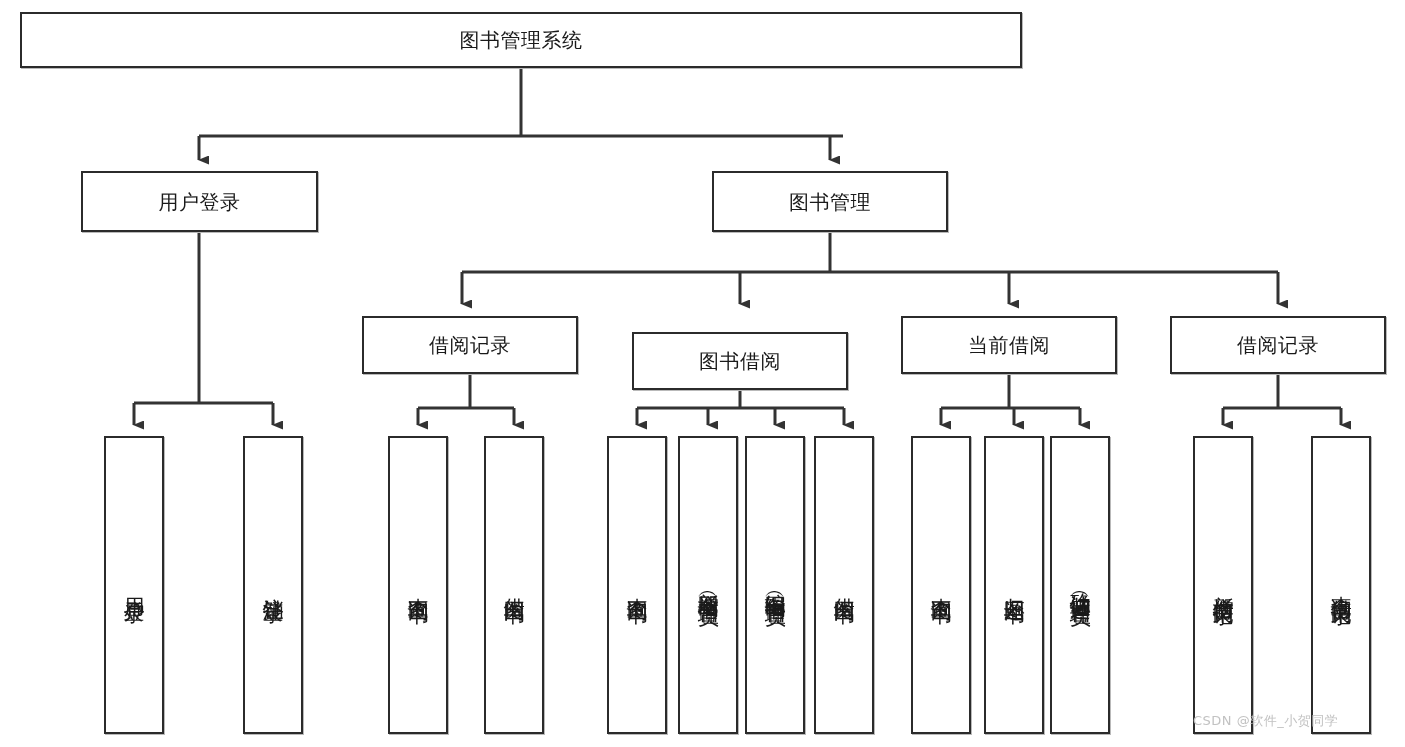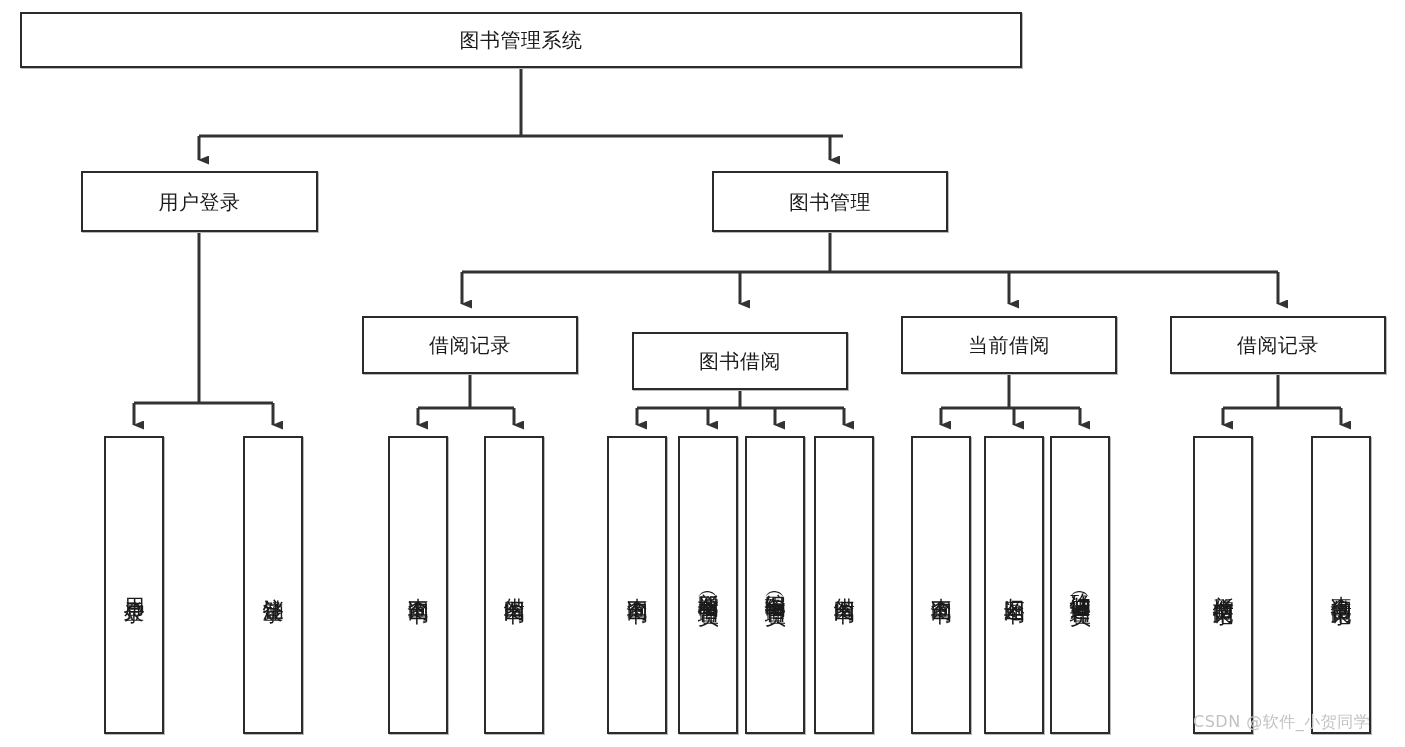--- a/index.html
+++ b/index.html
@@ -57,21 +57,21 @@
     left: 0;
     top: 0;
     width: 1405px;
     height: 747px;
     pointer-events: none;
   }
   #watermark {
     position: absolute;
     left: 1193px;
     top: 712px;
-    font-size: 16px;
+    font-size: 13px;
     color: #c2c2c2;
     white-space: nowrap;
     letter-spacing: 0.5px;
   }
 </style>
 </head>
 <body>
 
 <div id="diagram-root">
 

